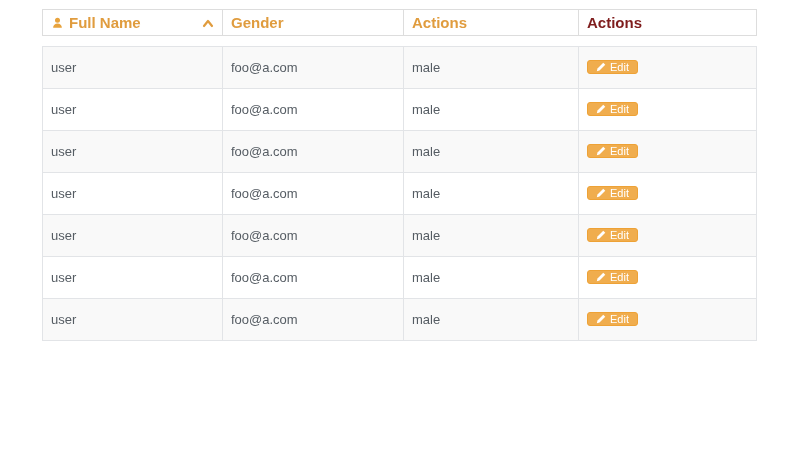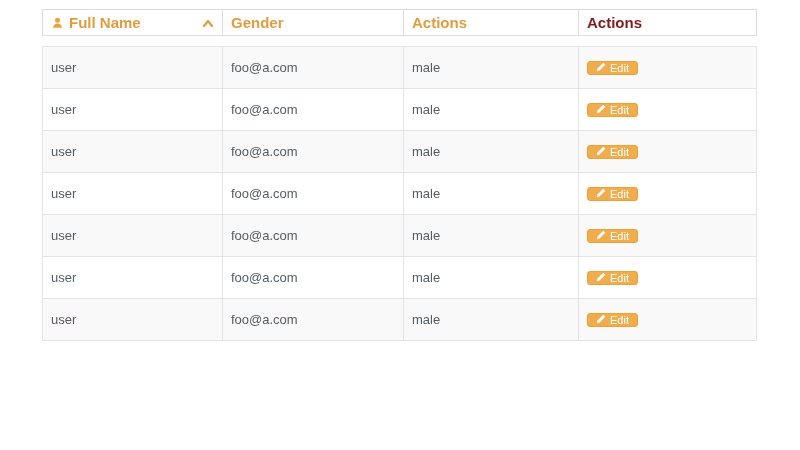--- a/index.html
+++ b/index.html
@@ -69,20 +69,21 @@
     color: #555c63;
     background: #ffffff;
     height: 30px;
     vertical-align: middle;
   }
   tbody tr:nth-child(odd) td { background: #f9f9f9; }
   tbody td.actions-cell { padding: 4px 8px; }
 
   .btn-edit {
     display: inline-flex;
+    align-items: center;
     gap: 4px;
     padding: 0 8px;
     font-size: 11px;
     line-height: 12px;
     font-family: "Liberation Sans", sans-serif;
     color: #ffffff;
     background: #f0ad4e;
     border: 1px solid #eea236;
     border-radius: 3px;
     cursor: pointer;

